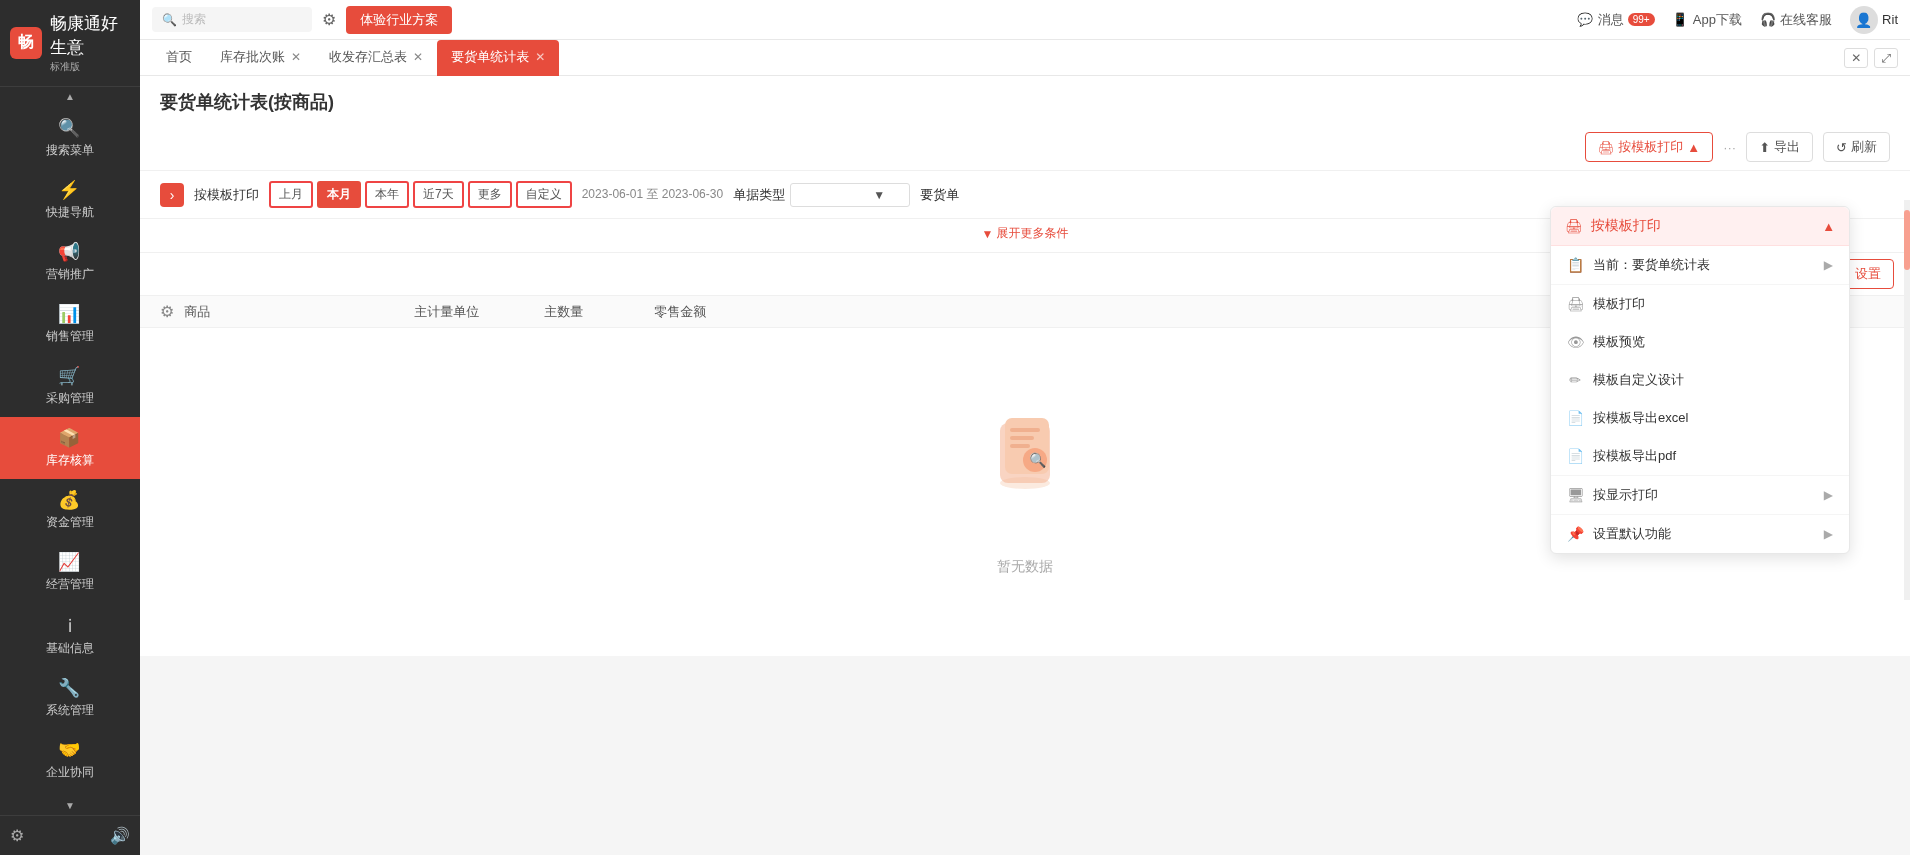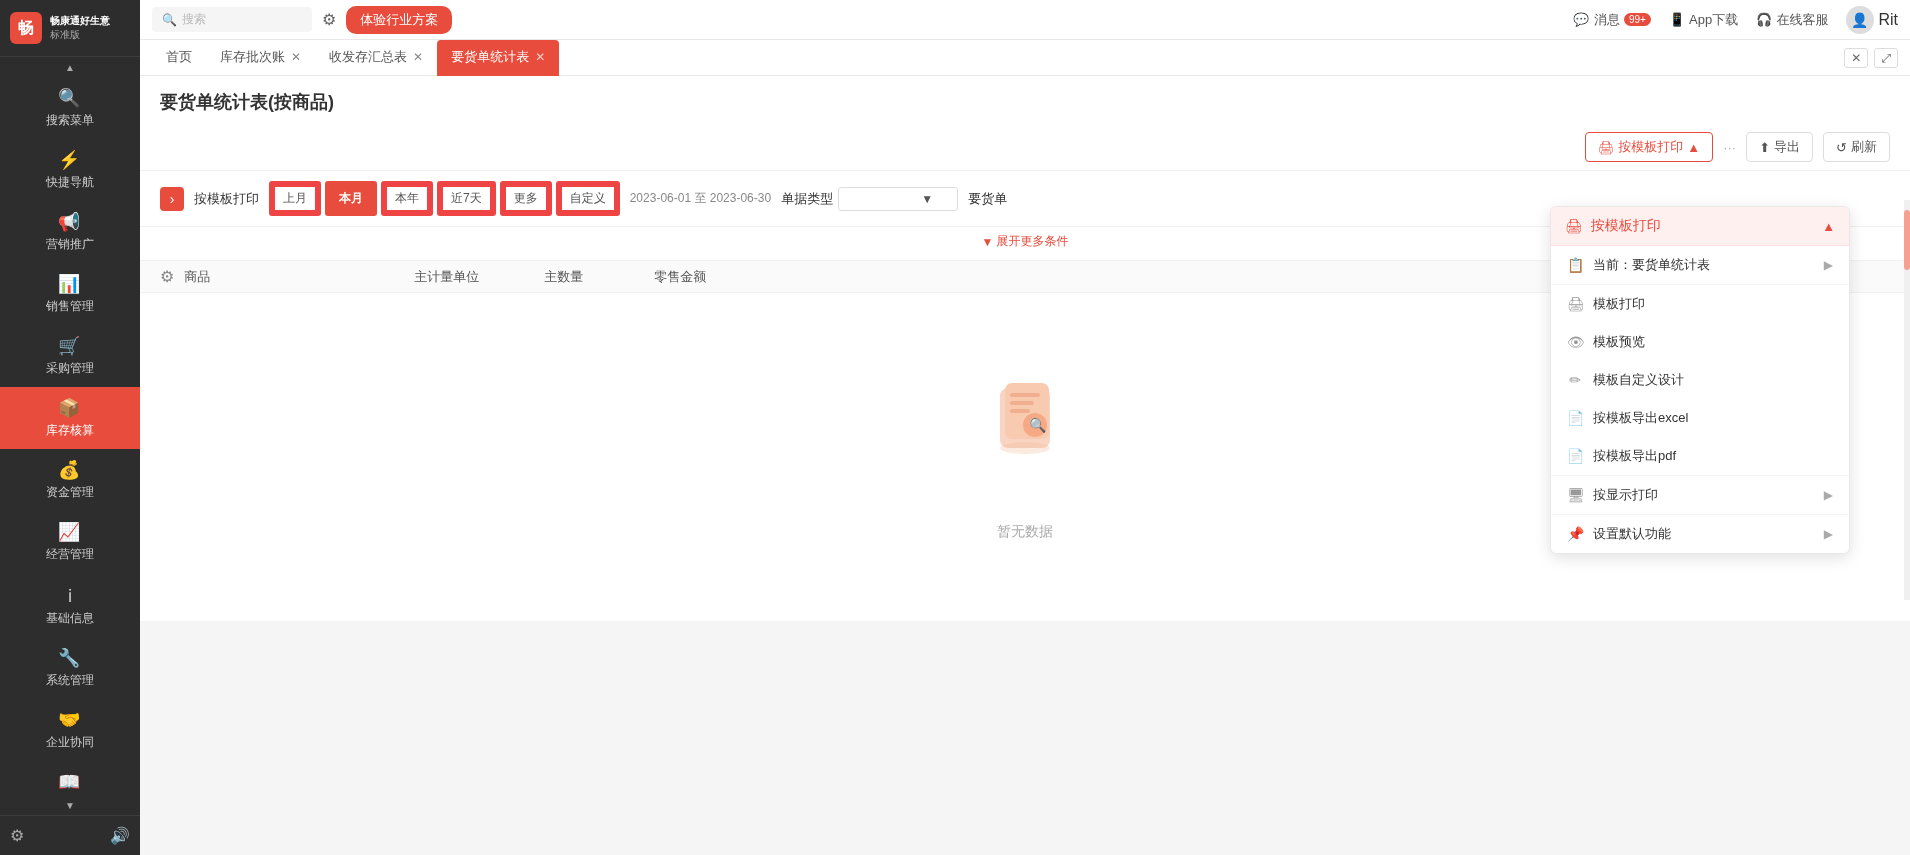--- a/index.html
+++ b/index.html
@@ -32,21 +32,21 @@
       font-size: 16px;
       font-weight: bold;
       flex-shrink: 0;
     }
     .logo-text {
       margin-left: 8px;
       color: white;
       font-size: 12px;
       line-height: 1.4;
     }
-    .logo-text .main { font-size: 10px; font-weight: bold; }
+    .logo-text .main { font-size: 17px; font-weight: normal; }
     .logo-text .sub { color: #aaa; font-size: 10px; }
     .sidebar-nav { flex: 1; overflow-y: auto; }
     .sidebar-nav::-webkit-scrollbar { width: 4px; }
     .sidebar-nav::-webkit-scrollbar-thumb { background: #555; }
     .nav-item {
       display: flex;
       flex-direction: column;
       align-items: center;
       padding: 10px 5px;
       color: #ccc;
@@ -100,21 +100,21 @@
       width: 160px;
       gap: 5px;
       color: #999;
       font-size: 12px;
     }
     .topbar-gear { color: #666; cursor: pointer; font-size: 16px; }
     .topbar-btn {
       background: #e74c3c;
       color: white;
       border: none;
-      border-radius: 10px;
+      border-radius: 4px;
       padding: 5px 14px;
       font-size: 13px;
       cursor: pointer;
     }
     .topbar-right {
       margin-left: auto;
       display: flex;
       align-items: center;
       gap: 18px;
       color: #333;
@@ -138,21 +138,21 @@
       width: 28px;
       height: 28px;
       border-radius: 50%;
       background: #ddd;
       display: flex;
       align-items: center;
       justify-content: center;
       color: #999;
       font-size: 14px;
     }
-    .user-name { color: #333; font-size: 16px; }
+    .user-name { color: #333; font-size: 13px; }
 
     
     .tabs-bar {
       height: 36px;
       background: #fff;
       display: flex;
       align-items: center;
       border-bottom: 1px solid #e8e8e8;
       padding: 0 12px;
       gap: 0;
@@ -211,21 +211,21 @@
       display: flex;
       align-items: center;
       justify-content: center;
       cursor: pointer;
       font-size: 14px;
     }
     .date-label { font-size: 13px; color: #333; }
     .date-btns { display: flex; gap: 4px; }
     .date-btn {
       padding: 3px 8px;
-      border: 6px solid #ef4444;
+      border: 2px solid #ef4444;
       background: white;
       border-radius: 3px;
       font-size: 12px;
       color: #555;
       cursor: pointer;
     }
     .date-btn.active { background: #e74c3c; color: white; border-color: #e74c3c; font-weight: bold; }
     .date-range { font-size: 12px; color: #888; }
     .filter-select {
       display: flex;
@@ -561,20 +561,24 @@
       </div>
     </div>
 
     <div style="background:#fff; padding:6px 20px 10px; display:flex; justify-content:center; border-bottom:1px solid #f0f0f0;">
       <div class="expand-btn">
         <span>▼</span>
         <span>展开更多条件</span>
       </div>
     </div>
 
+    <div style="background:#fff; padding:6px 16px; display:flex; align-items:center; justify-content:flex-end; gap:8px; border-bottom:1px solid #f0f0f0;">
+      <button class="toolbar-btn primary">查询</button>
+      <button class="toolbar-btn red-outline">设置</button>
+    </div>
 
     <div style="background:#fff;">
       <div class="table-header">
         <span class="table-gear">⚙</span>
         <span class="col-header col-shang">商品</span>
         <span class="col-header col-unit">主计量单位</span>
         <span class="col-header col-qty">主数量</span>
         <span class="col-header col-amount">零售金额</span>
       </div>
 

